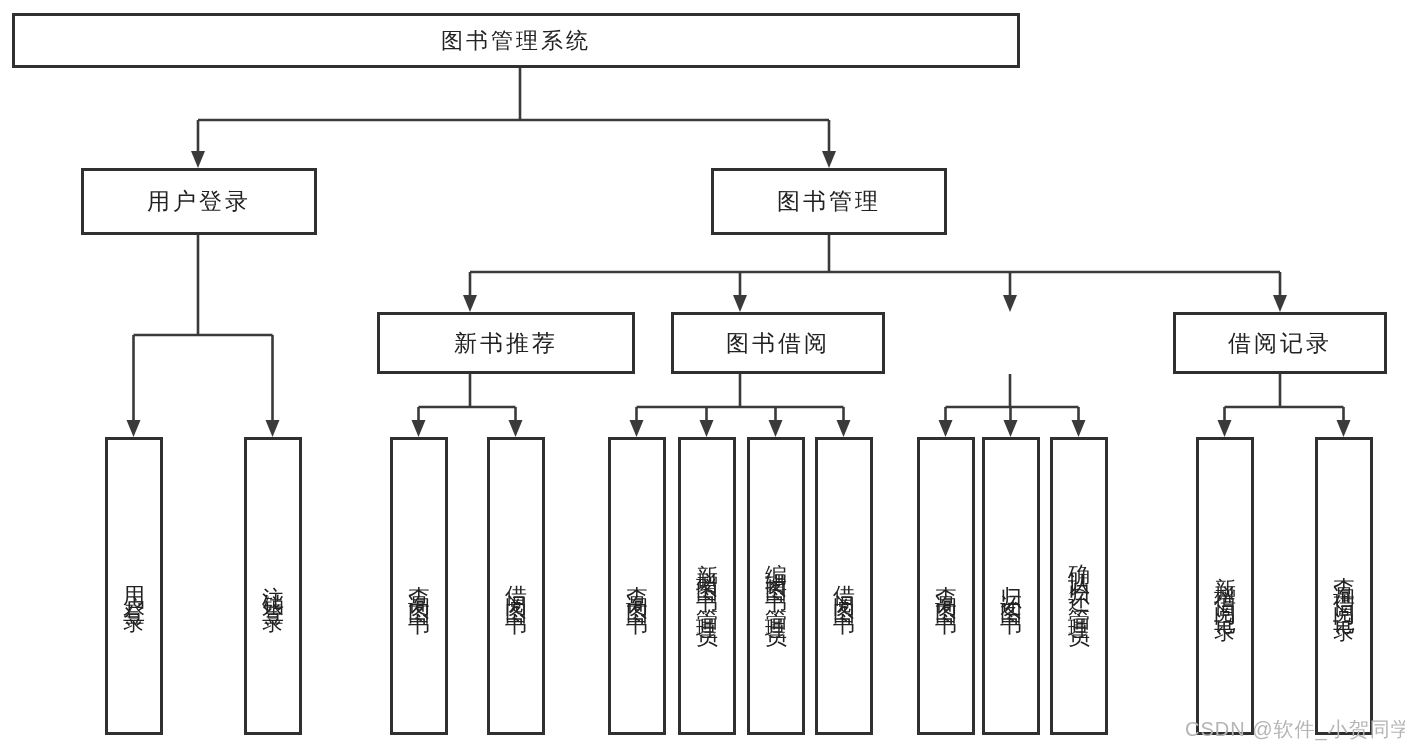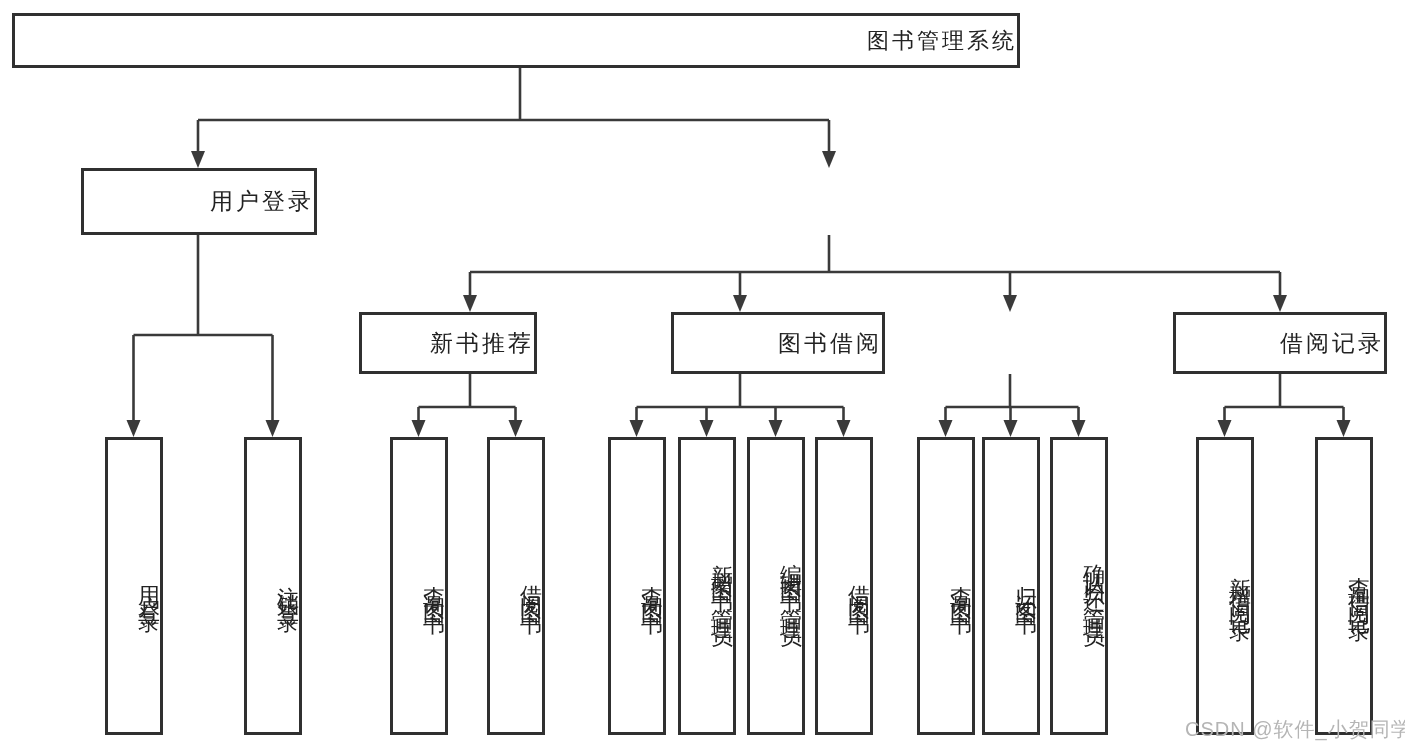--- a/index.html
+++ b/index.html
@@ -6,21 +6,21 @@
   .canvas {
     position:relative; width:1405px; height:747px; background:#ffffff;
     font-family:"Liberation Sans","DejaVu Sans",sans-serif; overflow:hidden;
   }
   svg.wires { position:absolute; left:0; top:0; z-index:1; }
   .wire   { stroke:#3a3a3a; stroke-width:2.6; fill:none; }
   .ahead  { fill:#3a3a3a; stroke:none; }
   .box {
     position:absolute; z-index:2; box-sizing:border-box;
     background:#ffffff; border:3px solid #303030;
-    display:flex; align-items:center; justify-content:flex-end;
+    display:flex; align-items:center; justify-content:center;
     color:#222222;
   }
   .hlabel { font-size:23px; letter-spacing:3px; white-space:nowrap; }
   .root .hlabel { font-size:22px; }
   .vtext {
     writing-mode:vertical-rl; text-orientation:mixed;
     font-size:22px; letter-spacing:9px; line-height:1;
     color:#222222; max-height:292px;
   }
   .watermark {
@@ -95,22 +95,25 @@
     <polygon class="ahead" points="1336.5,420 1350.5,420 1343.5,437"></polygon>
   </svg>
 
   <div class="box root" style="left:12px; top:13px; width:1008px; height:55px;">
     <span class="hlabel">图书管理系统</span>
   </div>
 
   <div class="box" style="left:81px; top:168px; width:236px; height:67px;">
     <span class="hlabel">用户登录</span>
   </div>
+  <div class="box" style="left:711px; top:168px; width:236px; height:67px;">
+    <span class="hlabel">图书管理</span>
+  </div>
 
-  <div class="box" style="left:359px; top:312px; width:178px; height:62px;">
+  <div class="box" style="left:377px; top:312px; width:258px; height:62px;">
     <span class="hlabel">新书推荐</span>
   </div>
   <div class="box" style="left:671px; top:312px; width:214px; height:62px;">
     <span class="hlabel">图书借阅</span>
   </div>
   <div class="box" style="left:1173px; top:312px; width:214px; height:62px;">
     <span class="hlabel">借阅记录</span>
   </div>
 
   <div class="box" style="left:105px; top:437px; width:58px; height:298px;">

